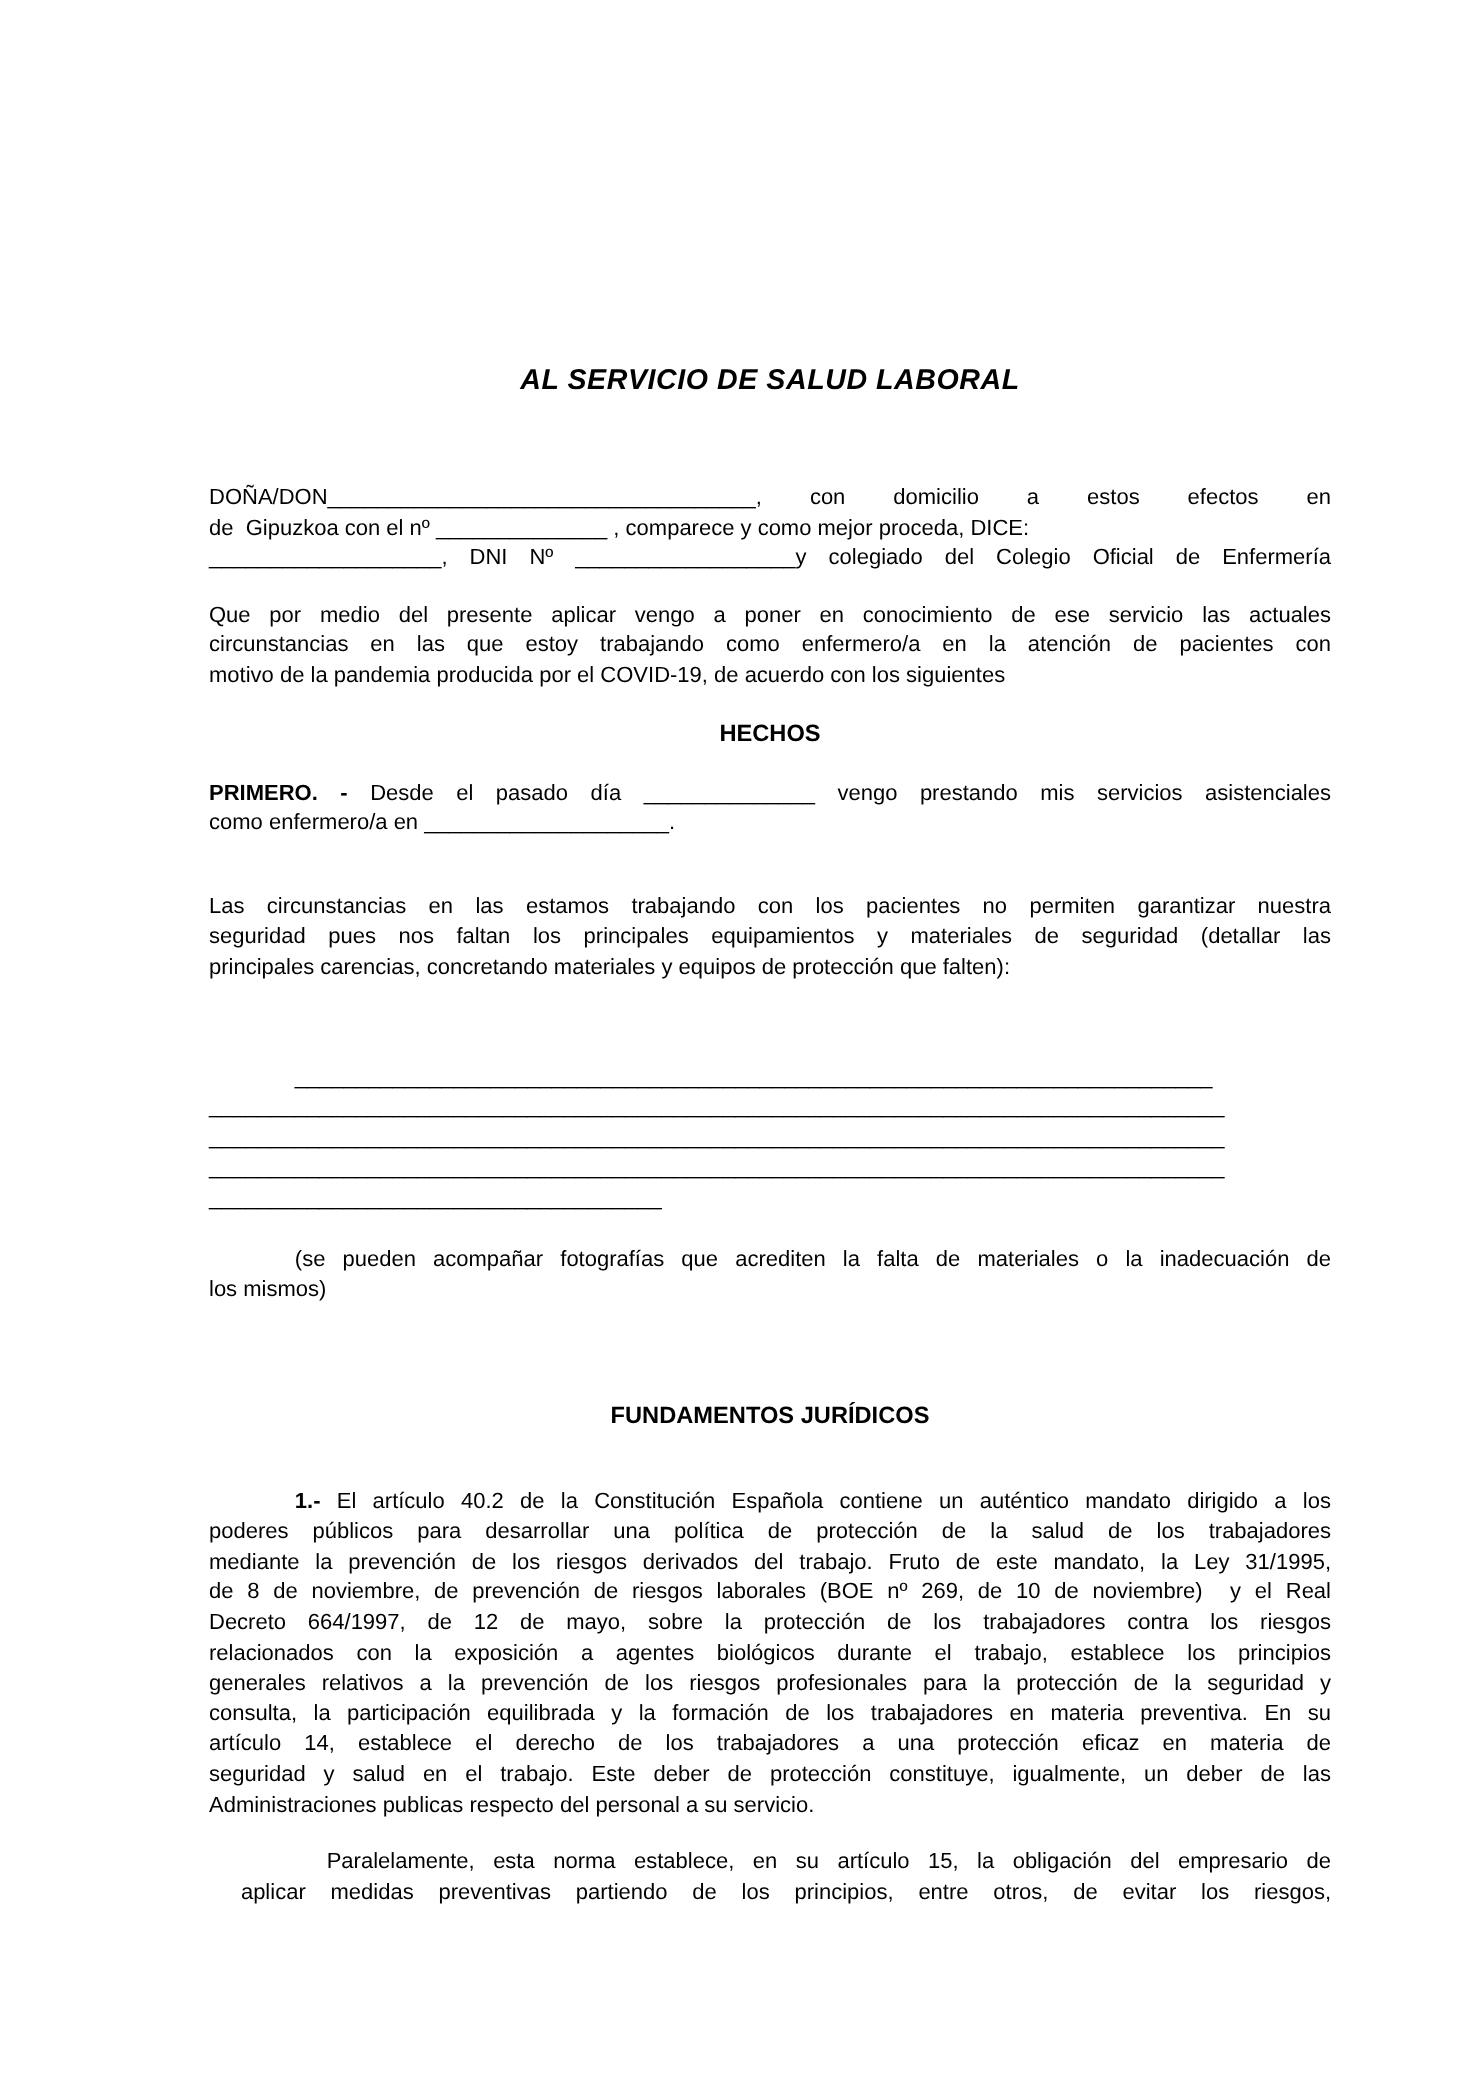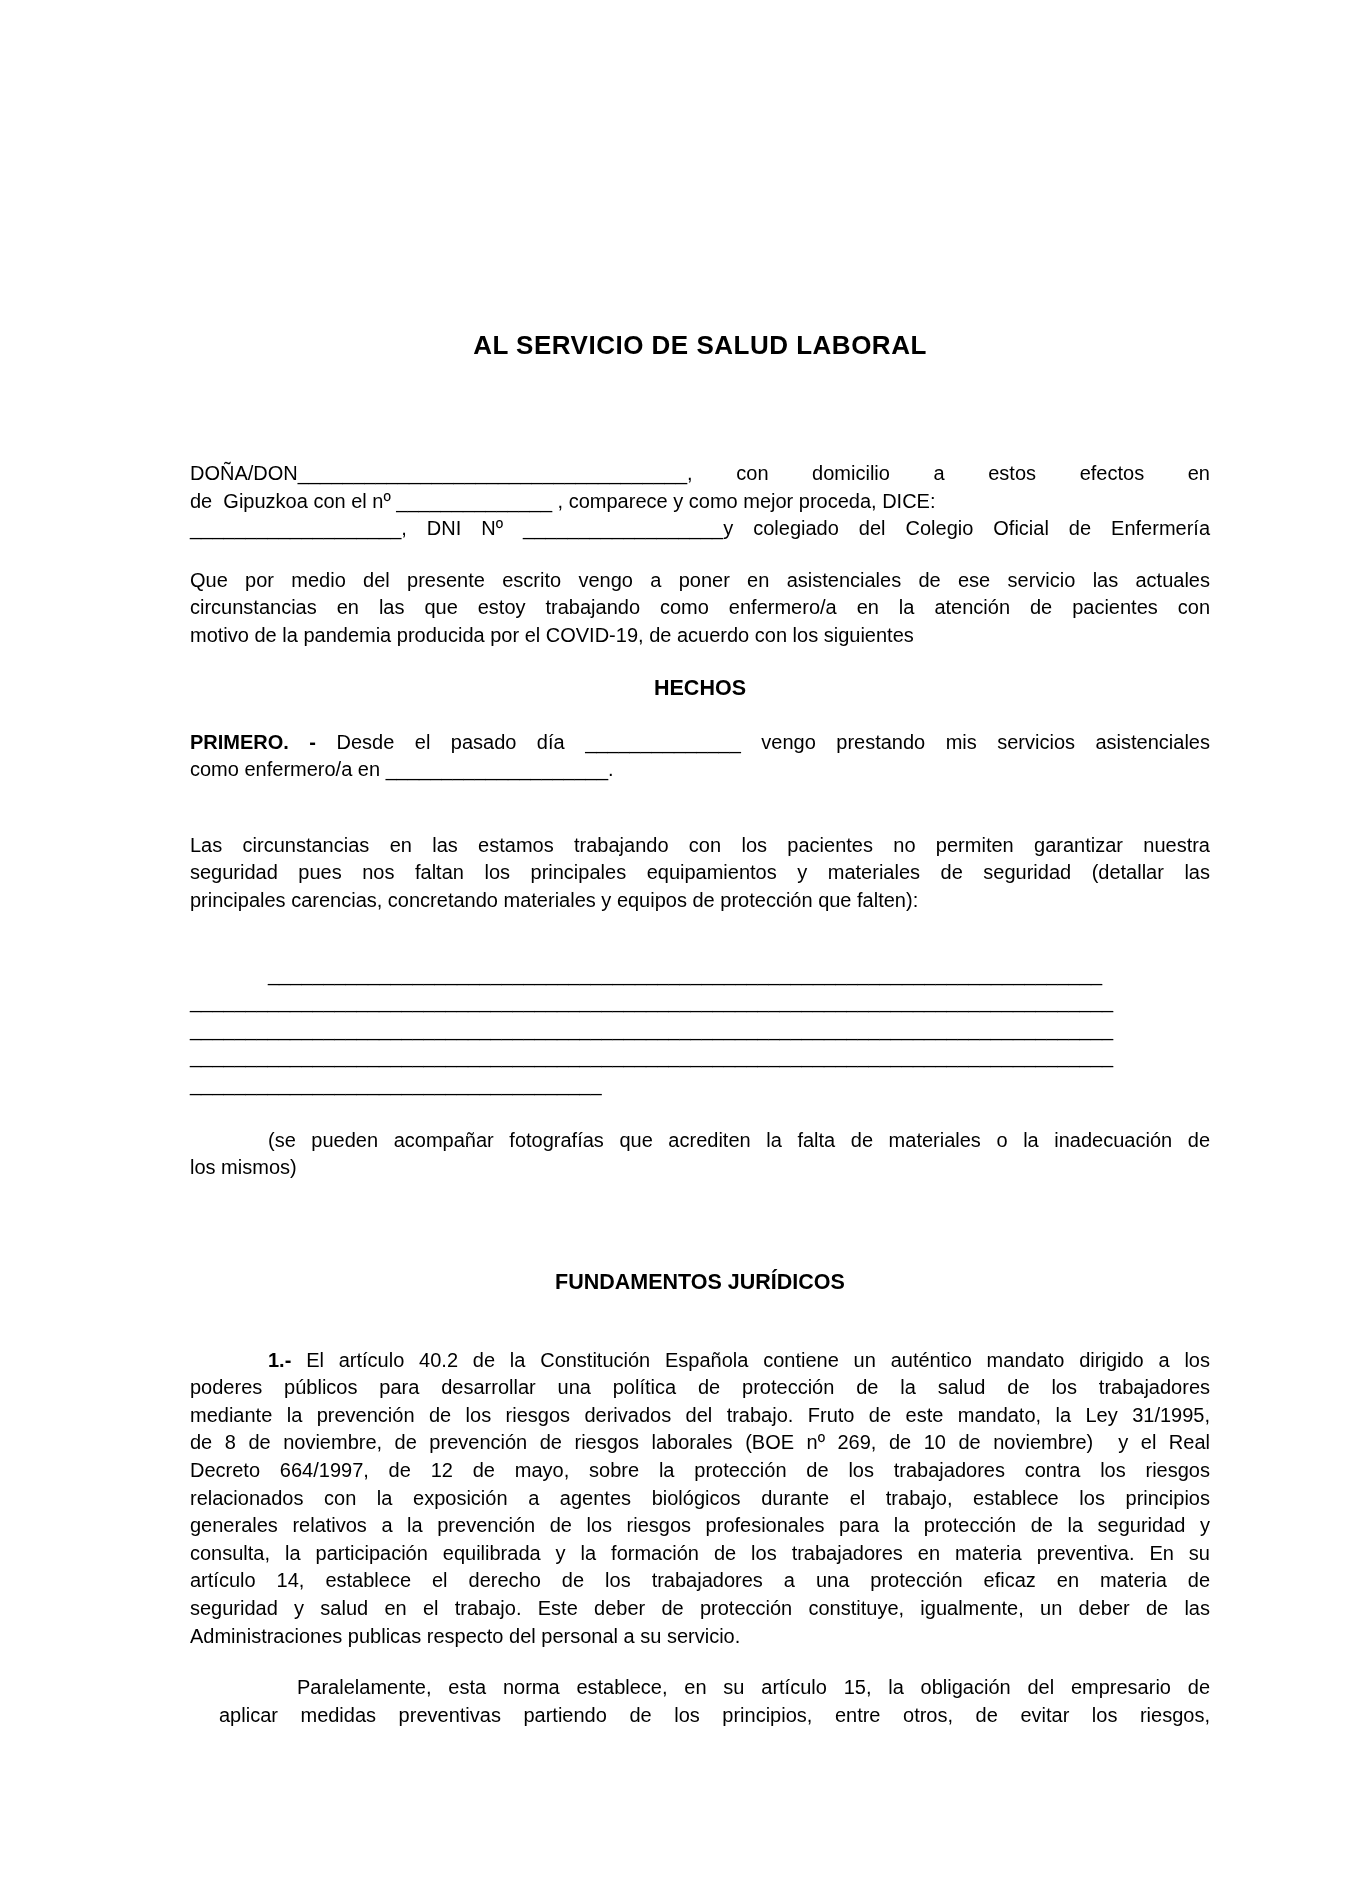--- a/index.html
+++ b/index.html
@@ -12,60 +12,61 @@
     color: #000000;
     font-family: "Liberation Sans", sans-serif;
     padding: 330px 135px 0 190px;
     overflow: hidden;
   }
   .title {
     font-size: 26px;
     font-weight: bold;
     text-align: center;
     line-height: 31px;
-    margin: 0 0 99px 0;
+    margin: 0 0 78px 0;
     letter-spacing: 0.5px;
+    font-style: italic;
   }
   .para { font-size: 20px; line-height: 27.6px; }
   .line { text-align: justify; }
   .line.fill { text-align: justify; text-align-last: justify; }
   .line.indent { text-indent: 78px; }
   .b { font-weight: bold; }
   .heading {
     font-size: 21.5px;
     font-weight: bold;
     text-align: center;
     line-height: 28px;
     margin: 16px;
   }
   #opening        { margin-top: 24px; }
   #hechos-heading { margin-top: 24px; }
   #primero        { margin-top: 27px; }
   #circumstances  { margin-top: 48px; }
-  #blanks         { margin-top: 46px; }
+  #blanks         { margin-top: 72px; }
   #photos-note    { margin-top: 28px; }
   #fundamentos-heading { margin-top: 86px; }
   #fundamentos-1  { margin-top: 51px; }
   #paralelamente  { margin-top: 24px; margin-left: 29px; }
 </style>
 </head>
 <body>
 
 <div class="page">
 
   <h1 class="title">AL SERVICIO DE SALUD LABORAL</h1>
 
   <div class="para" id="intro">
       <div class="line fill"><span>DOÑA/DON___________________________________, con domicilio a estos efectos en</span></div>
       <div class="line"><span>de&nbsp; Gipuzkoa con el nº ______________ , comparece y como mejor proceda, DICE:</span></div>
       <div class="line fill"><span>___________________, DNI Nº __________________y colegiado del Colegio Oficial de Enfermería</span></div>
     </div>
 
   <div class="para" id="opening">
-      <div class="line fill"><span>Que por medio del presente escrito vengo a poner en asistenciales de ese servicio las actuales</span></div>
+      <div class="line fill"><span>Que por medio del presente aplicar vengo a poner en conocimiento de ese servicio las actuales</span></div>
       <div class="line fill"><span>circunstancias en las que estoy trabajando como enfermero/a en la atención de pacientes con</span></div>
       <div class="line"><span>motivo de la pandemia producida por el COVID-19, de acuerdo con los siguientes</span></div>
     </div>
 
   <h2 class="heading" id="hechos-heading">HECHOS</h2>
 
   <div class="para" id="primero">
       <div class="line fill"><span class="b">PRIMERO. -</span><span> Desde el pasado día ______________ vengo prestando mis servicios asistenciales</span></div>
       <div class="line"><span>como enfermero/a en ____________________.</span></div>
     </div>

